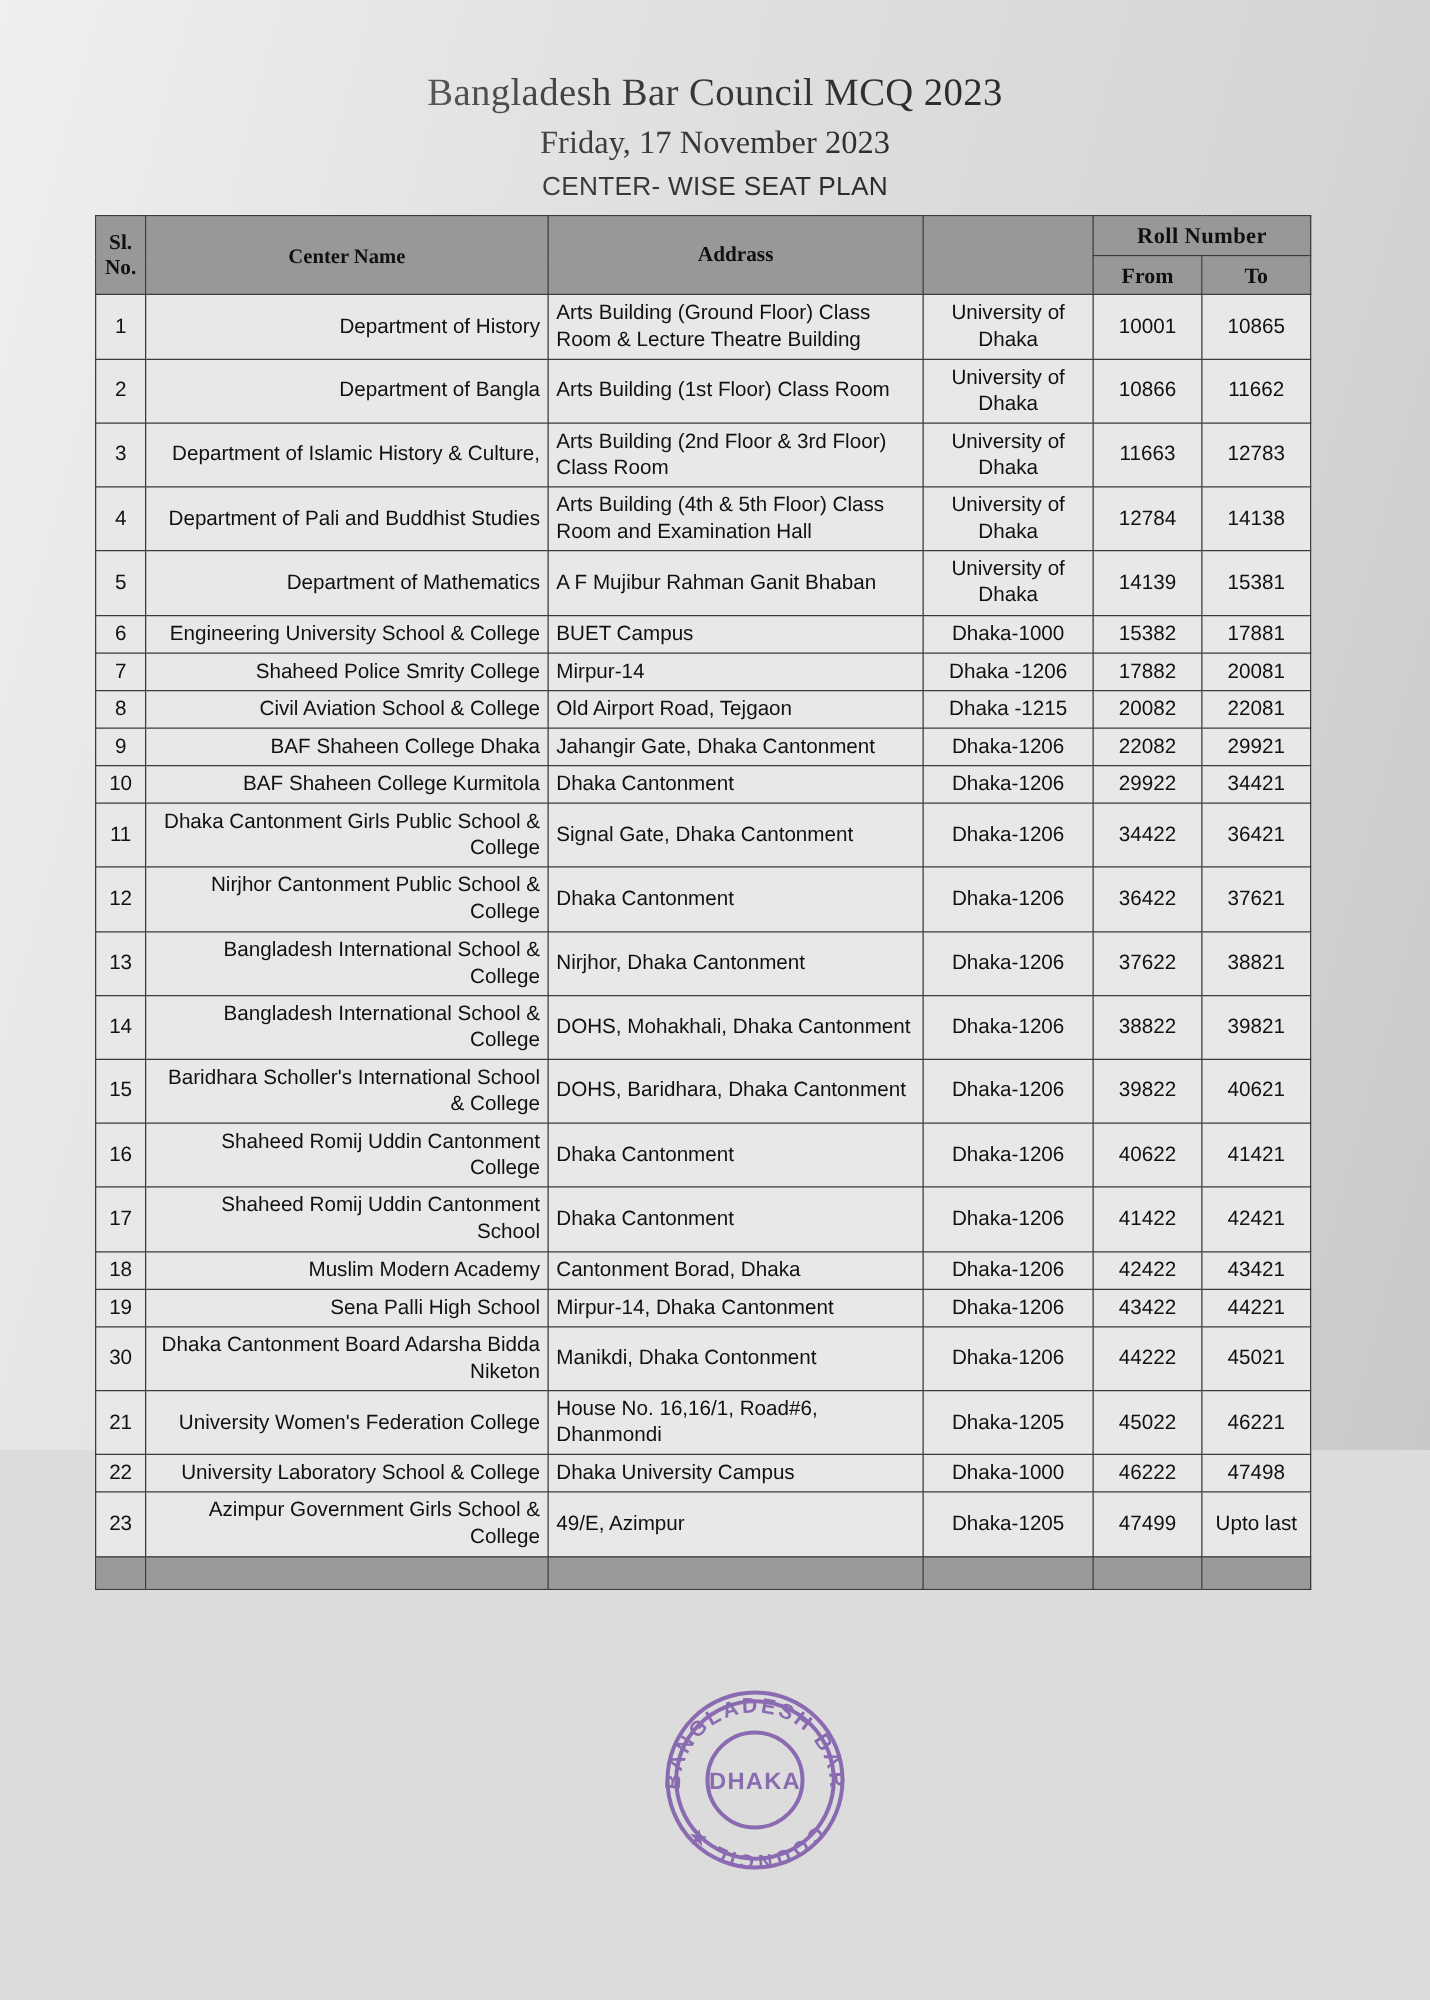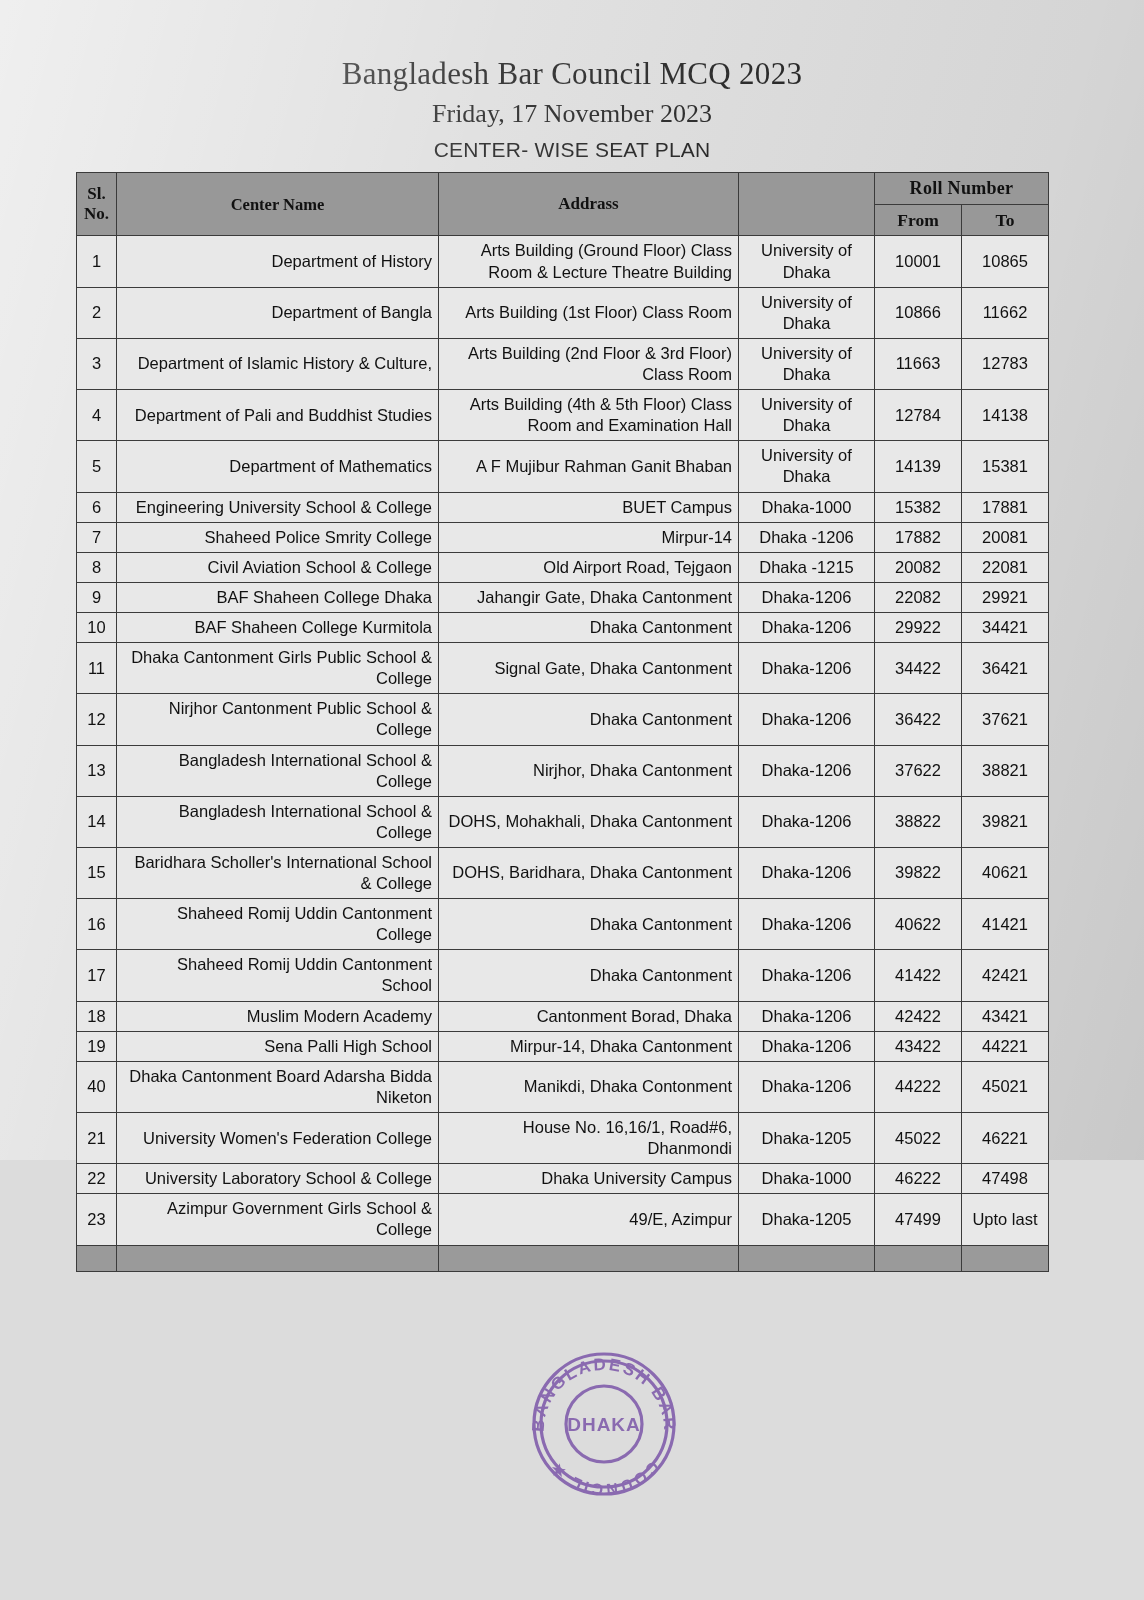--- a/index.html
+++ b/index.html
@@ -82,21 +82,21 @@
 
   col.c-sl   { width: 40px; }
   col.c-name { width: 322px; }
   col.c-addr { width: 300px; }
   col.c-city { width: 136px; }
   col.c-from { width: 87px; }
   col.c-to   { width: 87px; }
 
   td.sl { text-align: center; font-size: 17px; padding: 4px 1px; }
   td.name { text-align: right; padding-left: 7px; }
-  td.addr { text-align: right; padding-left: 7px; }
+  td.addr { text-align: left; padding-left: 7px; }
   td.city { text-align: center; margin-left: 40px; }
   td.num  { text-align: center; font-size: 17px; }
 
   tr.footer-row td {
     background: #9a9a9a !important;
     height: 26px;
     padding: 0;
   }
 
   
@@ -293,21 +293,21 @@
         </tr>
         <tr>
           <td class="sl">19</td>
           <td class="name">Sena Palli High School</td>
           <td class="addr">Mirpur-14, Dhaka Cantonment</td>
           <td class="city">Dhaka-1206</td>
           <td class="num">43422</td>
           <td class="num">44221</td>
         </tr>
         <tr>
-          <td class="sl">40</td>
+          <td class="sl">30</td>
           <td class="name">Dhaka Cantonment Board Adarsha Bidda Niketon</td>
           <td class="addr">Manikdi, Dhaka Contonment</td>
           <td class="city">Dhaka-1206</td>
           <td class="num">44222</td>
           <td class="num">45021</td>
         </tr>
         <tr>
           <td class="sl">21</td>
           <td class="name">University Women's Federation College</td>
           <td class="addr">House No. 16,16/1, Road#6, Dhanmondi</td>

